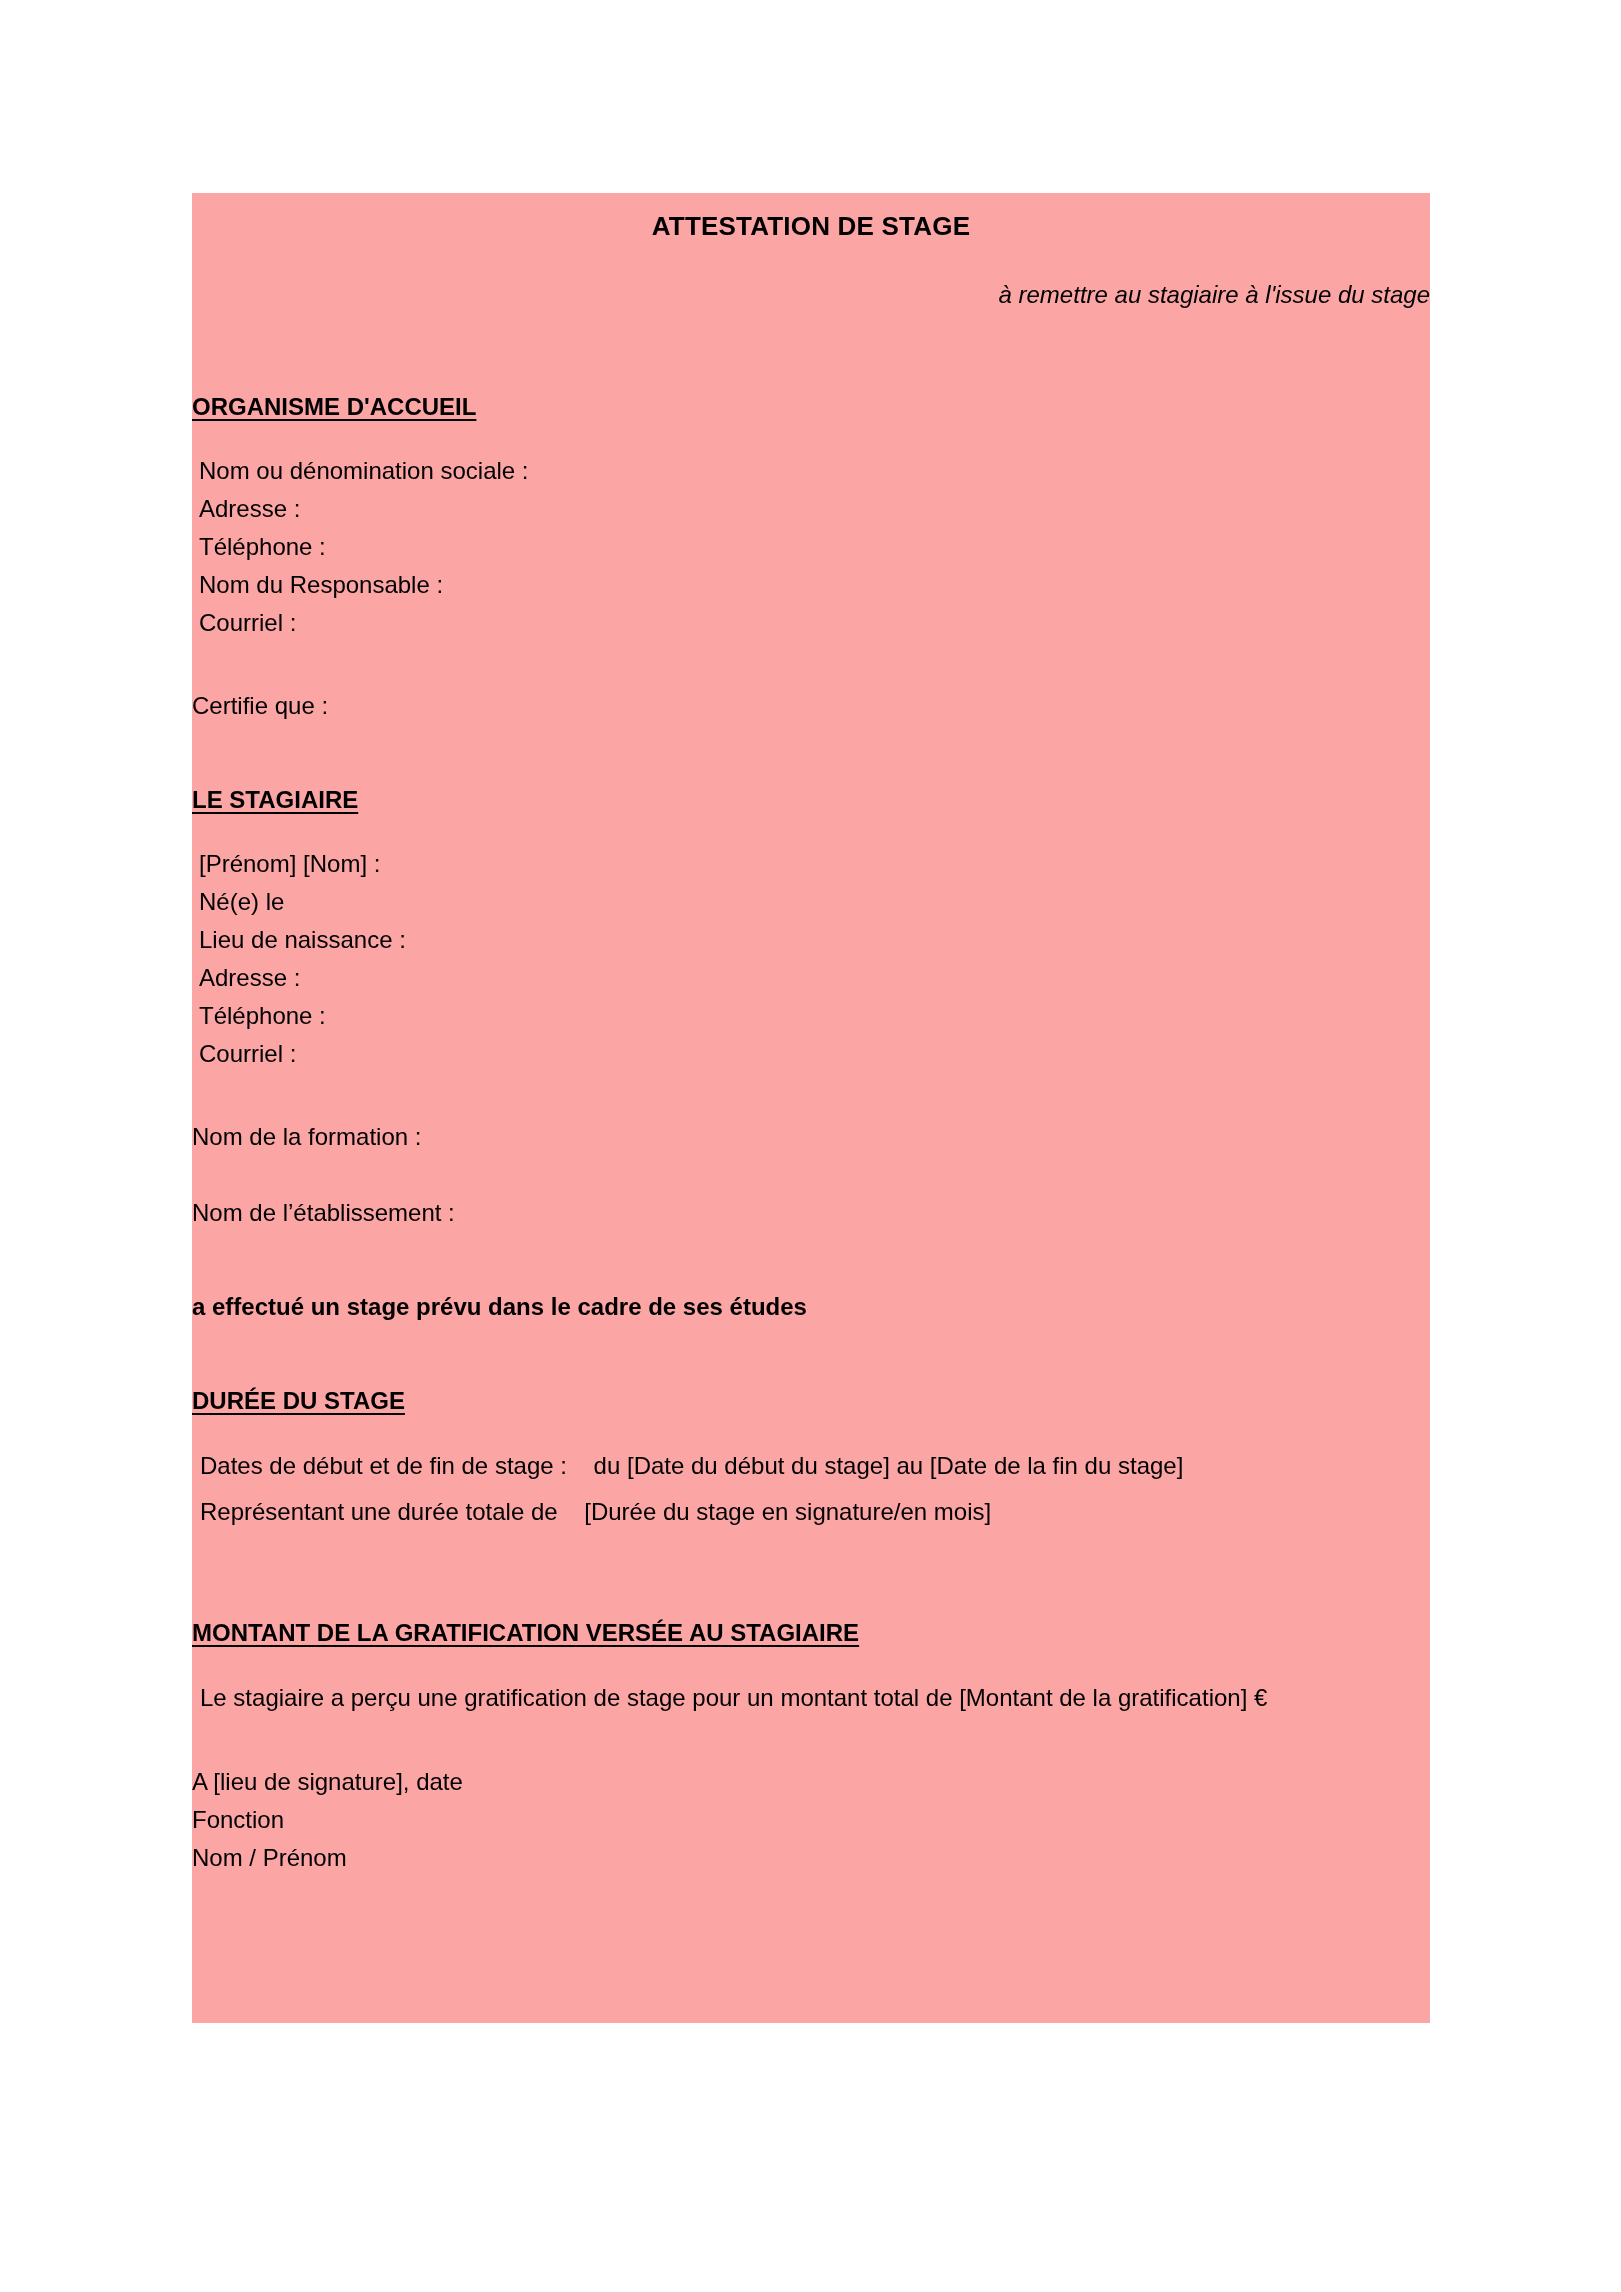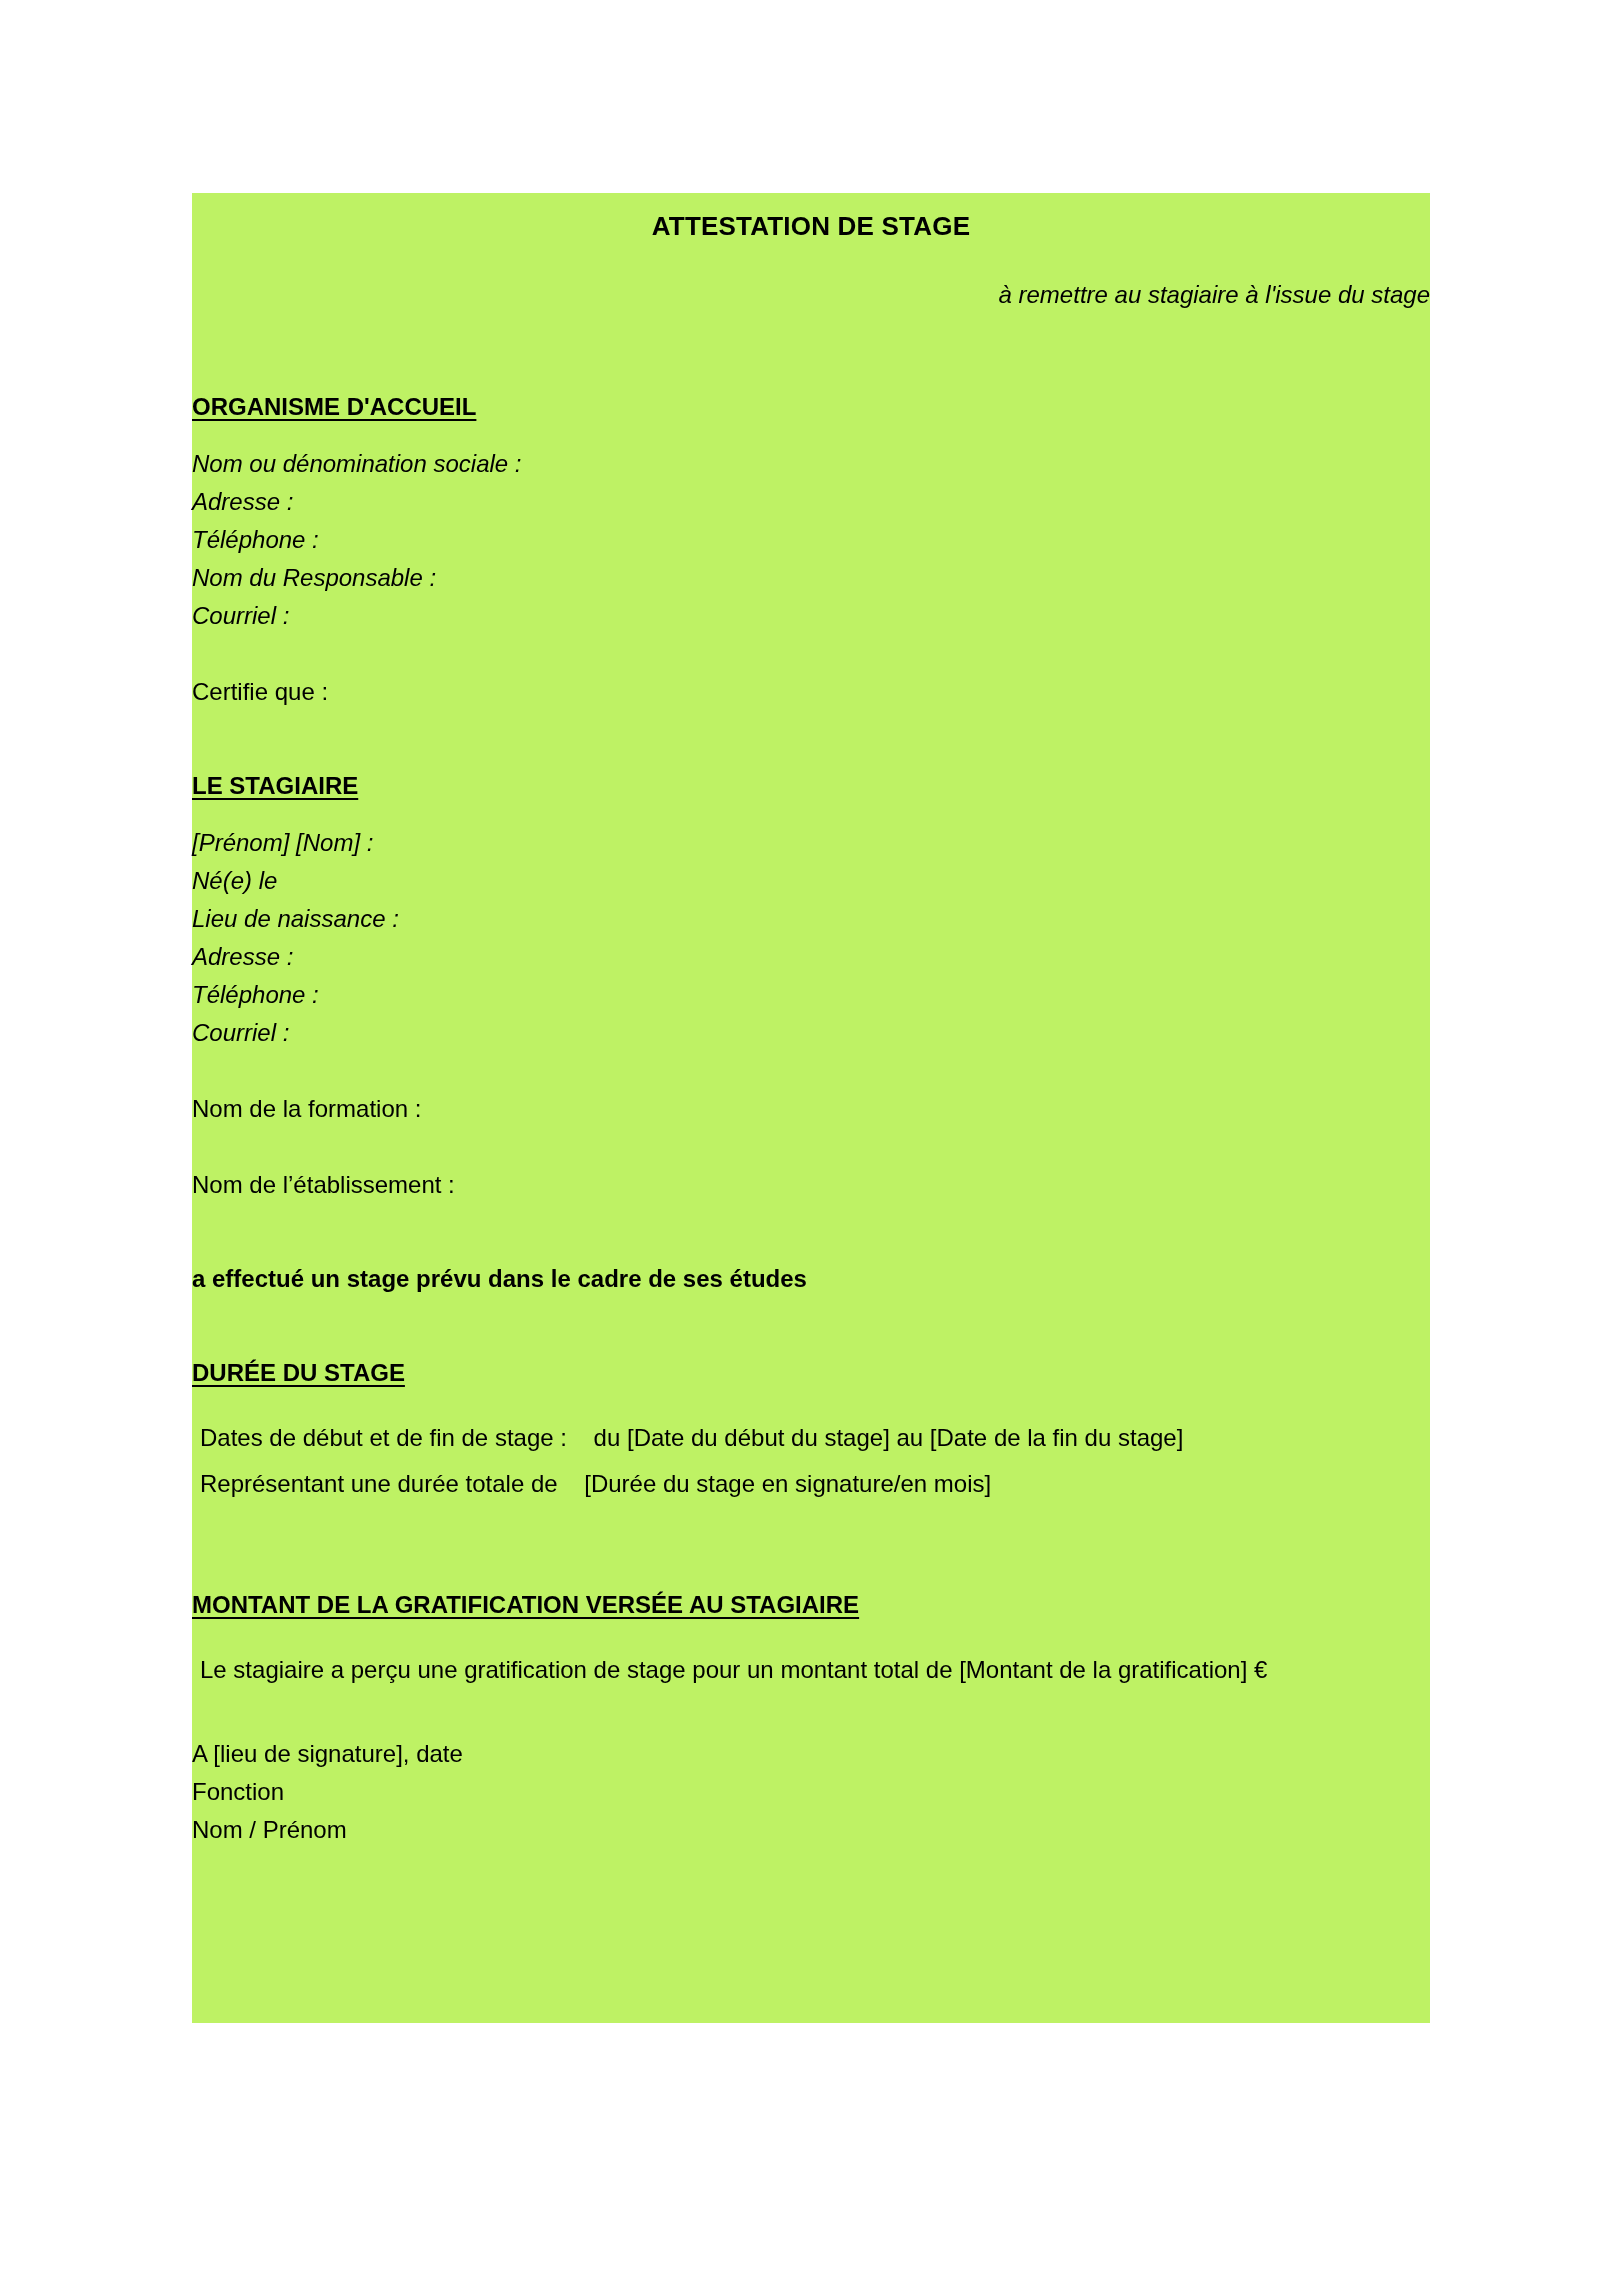--- a/index.html
+++ b/index.html
@@ -15,21 +15,21 @@
     background: #ffffff;
     overflow: hidden;
     font-family: "Liberation Sans", sans-serif;
   }
   .doc-box {
     position: absolute;
     left: 192px;
     top: 193px;
     width: 1238px;
     height: 1830px;
-    background: #bef264;
+    background: #fca5a5;
     box-sizing: border-box;
     padding: 0;
   }
   .inner {
     position: absolute;
     left: 0px;
     top: 0px;
     width: 1238px;
   }
   .doc-title {
@@ -79,21 +79,21 @@
     line-height: 38px;
     margin: 8px;
     white-space: pre-wrap;
     max-width: 1238px;
   }
   .spacer-sm { height: 19px; }
   .spacer-md { height: 38px; }
   .spacer-lg { height: 56px; }
   .spacer-xl { height: 75px; }
   .block { margin: 0; padding: 0; }
-  .lines { margin: 0; padding: 0; font-style: italic; }
+  .lines { margin: 7px; padding: 0; }
 </style>
 </head>
 <body>
 
 <div class="page">
   <div class="doc-box">
     <div class="inner">
 
       <h1 class="doc-title">ATTESTATION DE STAGE</h1>
 

